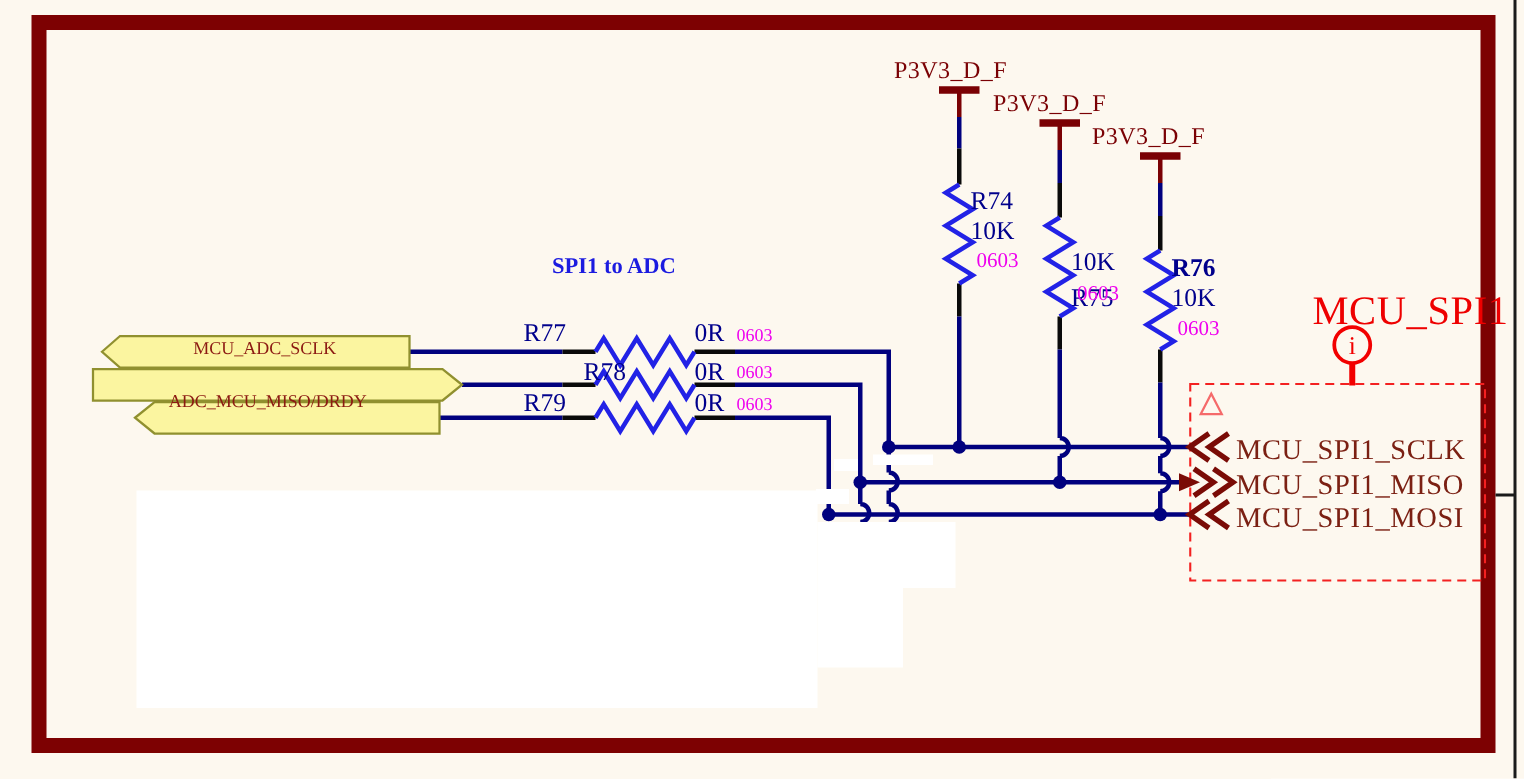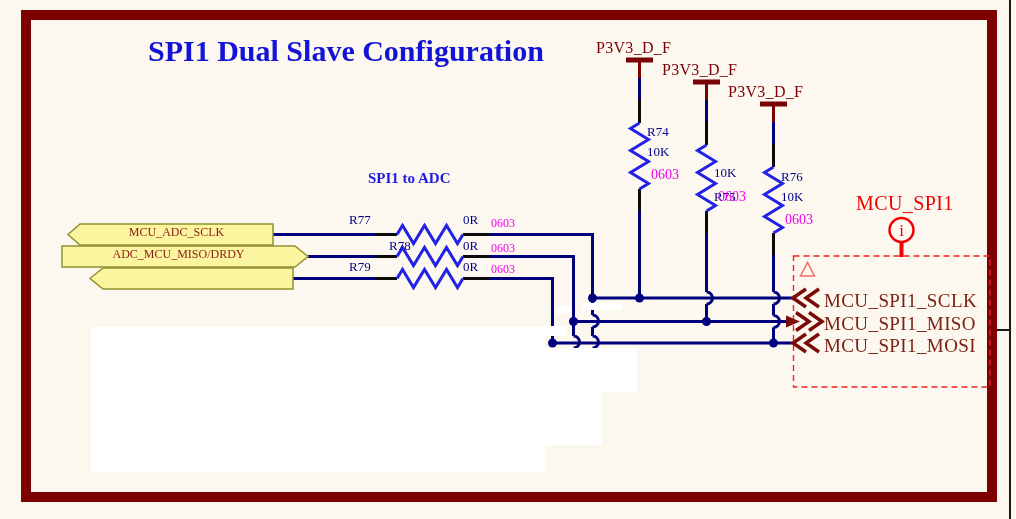--- a/index.html
+++ b/index.html
@@ -6,25 +6,25 @@
   #stage{position:relative;width:1016px;height:519px;background:#fdf8ef;overflow:hidden;
          font-family:"Liberation Serif","DejaVu Serif",serif;}
   .abs{position:absolute;}
   #frame{left:21px;top:10px;width:976px;height:492px;border:10px solid #7d0102;box-sizing:border-box;z-index:1;}
   #svgwires{left:0;top:0;z-index:2;}
   .redact{background:#ffffff;z-index:3;}
   .txt{position:absolute;z-index:4;white-space:nowrap;}
   .title{font-size:30px;font-weight:bold;color:#1213d6;}
   .sect{font-size:15px;font-weight:bold;color:#1b1be0;}
   .pwr{font-size:16px;color:#7a0104;letter-spacing:0.3px;}
-  .des{font-size:13px;color:#00008c;}
+  .des{font-size:17px;color:#00008c;}
   .fp{font-size:14px;color:#ee00ee;}
   .fps{font-size:12px;color:#ee00ee;}
   .portlbl{font-size:12px;color:#8c1a12;text-align:center;}
-  .hlabel{font-size:20px;color:#ee0000;letter-spacing:0.4px;}
+  .hlabel{font-size:27px;color:#ee0000;letter-spacing:0.4px;margin-left:19px;}
   .hentry{font-size:19px;color:#7b2013;letter-spacing:0.4px;}
   .iglyph{font-size:17px;color:#f20000;text-align:center;font-style:normal;}
   .edgeline{background:#1a1a1a;z-index:1;}
 </style>
 </head>
 <body>
 
 <div id="stage">
 
   <div id="frame" class="abs"></div>
@@ -113,49 +113,48 @@
     <path d="M806,334 L793,343 L806,352 M819,334 L806,343 L819,352" stroke="#7a0b06" stroke-width="3.5" fill="none"></path>
   </svg>
 
   <div class="abs redact" style="left:91px;top:327px;width:454px;height:145px;"></div>
   <div class="abs redact" style="left:545px;top:348px;width:57px;height:97px;"></div>
   <div class="abs redact" style="left:601px;top:348px;width:36px;height:44px;"></div>
   <div class="abs redact" style="left:582px;top:303px;width:40px;height:7px;"></div>
   <div class="abs redact" style="left:556px;top:306px;width:16px;height:8px;"></div>
   <div class="abs redact" style="left:544px;top:326px;width:22px;height:10px;"></div>
 
-  <span class="txt title" style="left:148px;top:34px;">SPI1 Dual Slave Configuration</span>
   <span class="txt sect" style="left:368px;top:170px;">SPI1 to ADC</span>
 
   <span class="txt pwr" style="left:596px;top:39px;">P3V3_D_F</span>
   <span class="txt pwr" style="left:662px;top:61px;">P3V3_D_F</span>
   <span class="txt pwr" style="left:728px;top:83px;">P3V3_D_F</span>
 
   <span class="txt des" style="left:647px;top:124px;">R74</span>
   <span class="txt des" style="left:647px;top:144px;">10K</span>
   <span class="txt fp" style="left:651px;top:167px;">0603</span>
   <span class="txt des" style="left:714px;top:145px;margin-top:44px;">R75</span>
   <span class="txt des" style="left:714px;top:165px;">10K</span>
   <span class="txt fp" style="left:718px;top:189px;">0603</span>
-  <span class="txt des" style="left:781px;top:169px;">R76</span>
+  <span class="txt des" style="left:781px;top:169px;font-weight:bold;">R76</span>
   <span class="txt des" style="left:781px;top:189px;">10K</span>
   <span class="txt fp" style="left:785px;top:212px;">0603</span>
 
   <span class="txt des" style="left:349px;top:212px;">R77</span>
   <span class="txt des" style="left:463px;top:212px;">0R</span>
   <span class="txt fps" style="left:491px;top:216px;">0603</span>
   <span class="txt des" style="left:349px;top:238px;margin-left:40px;">R78</span>
   <span class="txt des" style="left:463px;top:238px;">0R</span>
   <span class="txt fps" style="left:491px;top:241px;">0603</span>
   <span class="txt des" style="left:349px;top:259px;">R79</span>
   <span class="txt des" style="left:463px;top:259px;">0R</span>
   <span class="txt fps" style="left:491px;top:262px;">0603</span>
 
   <span class="txt portlbl" style="left:80px;top:225px;width:193px;">MCU_ADC_SCLK</span>
-  <span class="txt portlbl" style="left:62px;top:247px;width:233px;">ADC_MCU_MISO/DRDY</span>
+  <span class="txt portlbl" style="left:62px;top:260px;width:233px;">ADC_MCU_MISO/DRDY</span>
 
   <span class="txt hlabel" style="left:856px;top:192px;">MCU_SPI1</span>
   <span class="txt iglyph" style="left:895px;top:221px;width:13px;">i</span>
   <span class="txt hentry" style="left:824px;top:290px;">MCU_SPI1_SCLK</span>
   <span class="txt hentry" style="left:824px;top:313px;text-align:right;">MCU_SPI1_MISO</span>
   <span class="txt hentry" style="left:824px;top:335px;">MCU_SPI1_MOSI</span>
 
 </div>
 
 </body></html>

